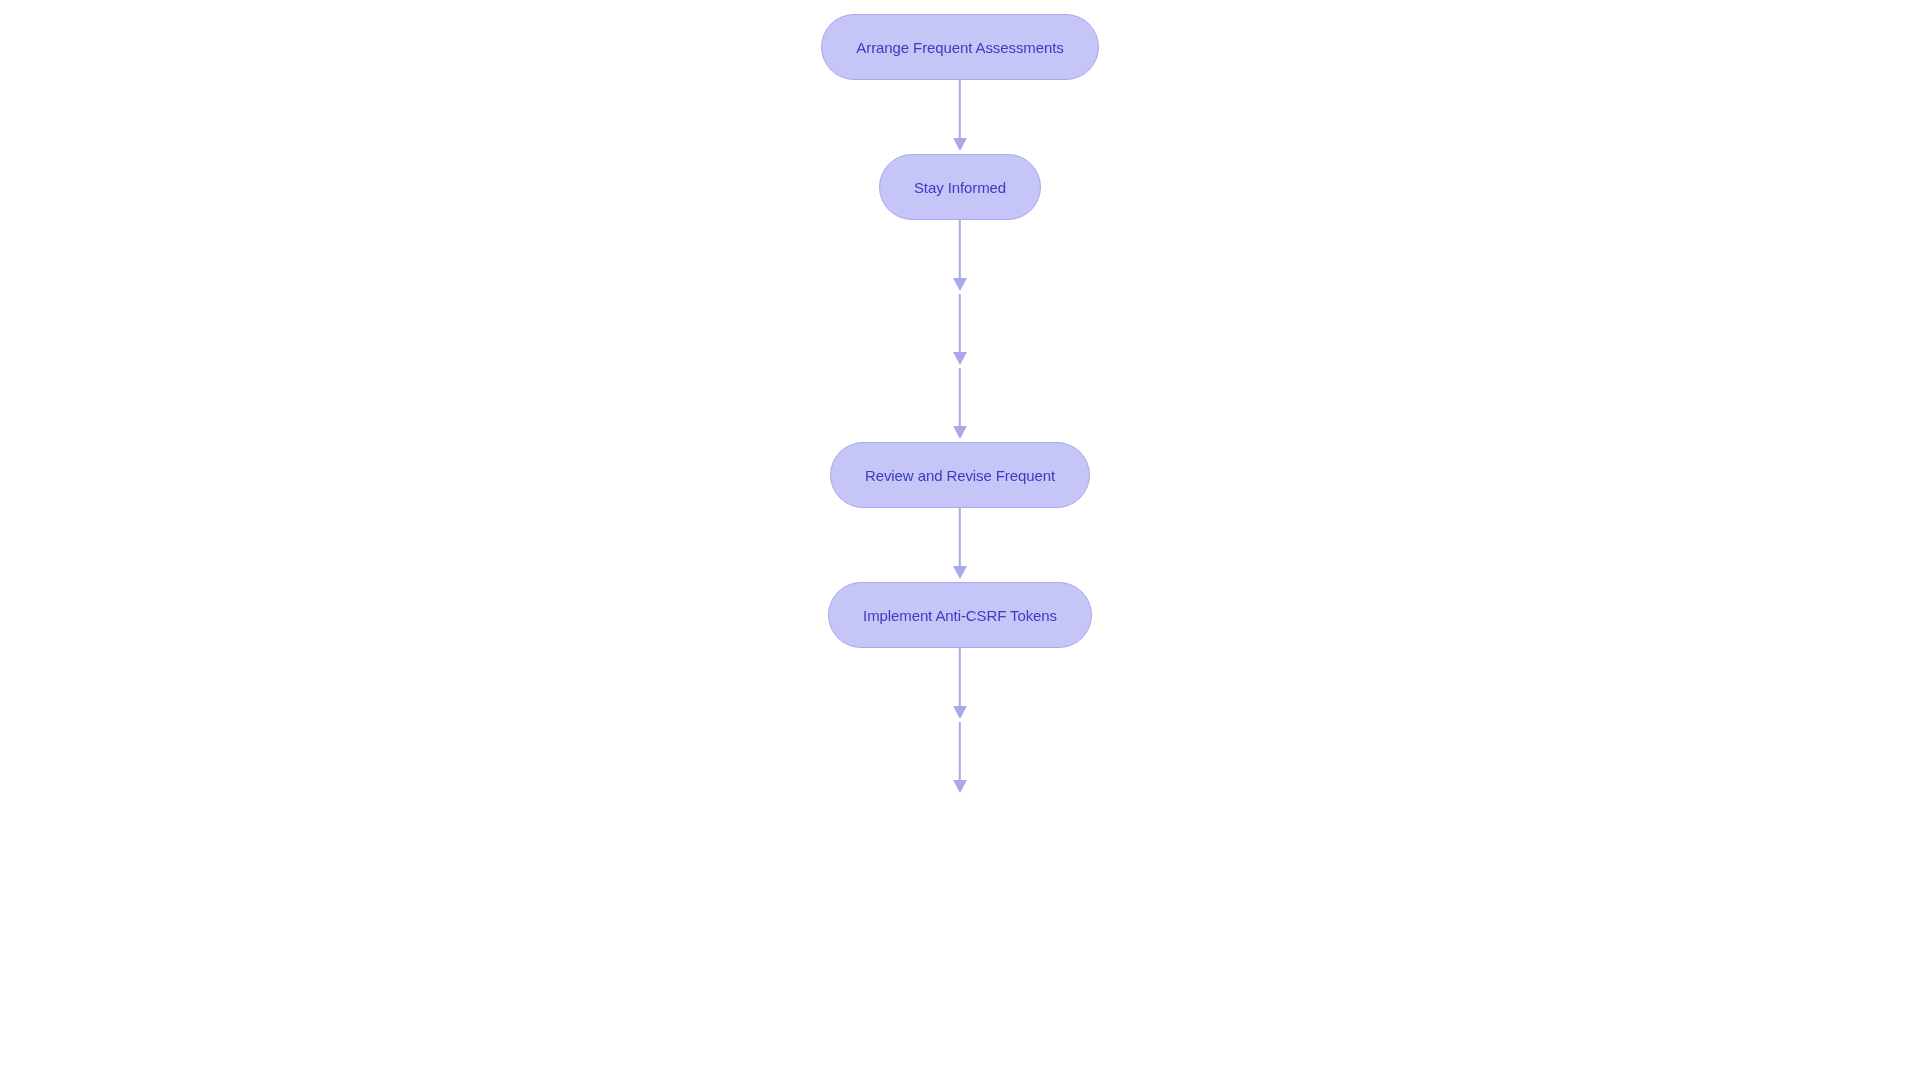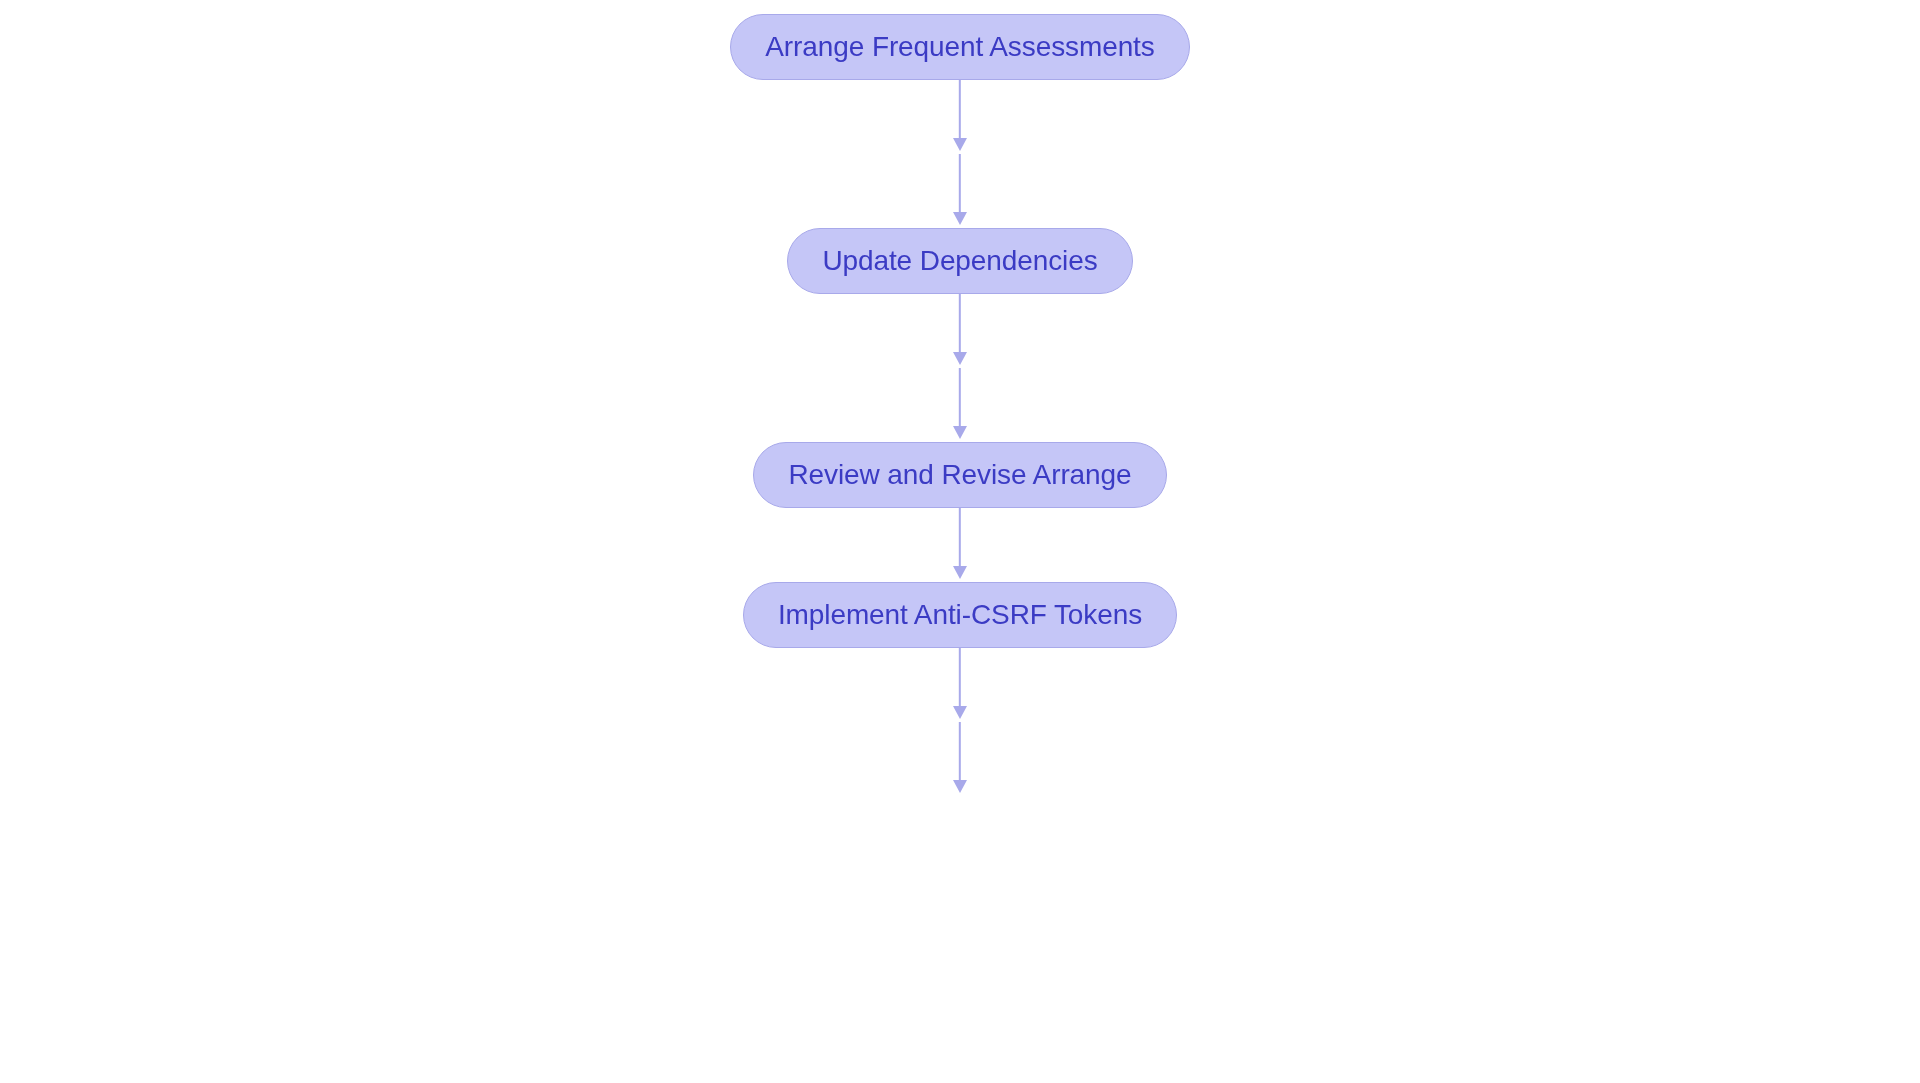--- a/index.html
+++ b/index.html
@@ -35,21 +35,21 @@
     align-items: center;
     flex: 0 0 auto;
   }
   .node {
     box-sizing: border-box;
     height: 66px;
     border-radius: 33px;
     background: #c5c6f7;
     border: 1.3px solid #a8a9ea;
     color: #3b3bc4;
-    font-size: 28px;
+    font-size: 15px;
     font-family: "Liberation Sans", sans-serif;
     letter-spacing: -0.1px;
     display: flex;
     align-items: center;
     justify-content: center;
     padding: 0 34px;
     white-space: nowrap;
     line-height: 1;
   }
   .connector {
@@ -90,43 +90,43 @@
 
     <div class="flow-step">
       <div class="node">Arrange Frequent Assessments</div>
     </div>
 
     <div class="connector">
       <div class="shaft"></div>
       <div class="head"></div>
     </div>
 
-
-    <div class="connector">
-      <div class="shaft"></div>
-      <div class="head"></div>
-    </div>
-
     <div class="flow-step">
-      <div class="node">Update Dependencies</div>
+      <div class="node">Stay Informed</div>
     </div>
 
     <div class="connector">
       <div class="shaft"></div>
       <div class="head"></div>
     </div>
 
 
     <div class="connector">
       <div class="shaft"></div>
       <div class="head"></div>
     </div>
 
+
+    <div class="connector">
+      <div class="shaft"></div>
+      <div class="head"></div>
+    </div>
+
     <div class="flow-step">
-      <div class="node">Review and Revise Arrange</div>
+      <div class="node">Review and Revise Frequent</div>
     </div>
 
     <div class="connector">
       <div class="shaft"></div>
       <div class="head"></div>
     </div>
 
     <div class="flow-step">
       <div class="node">Implement Anti-CSRF Tokens</div>
     </div>

